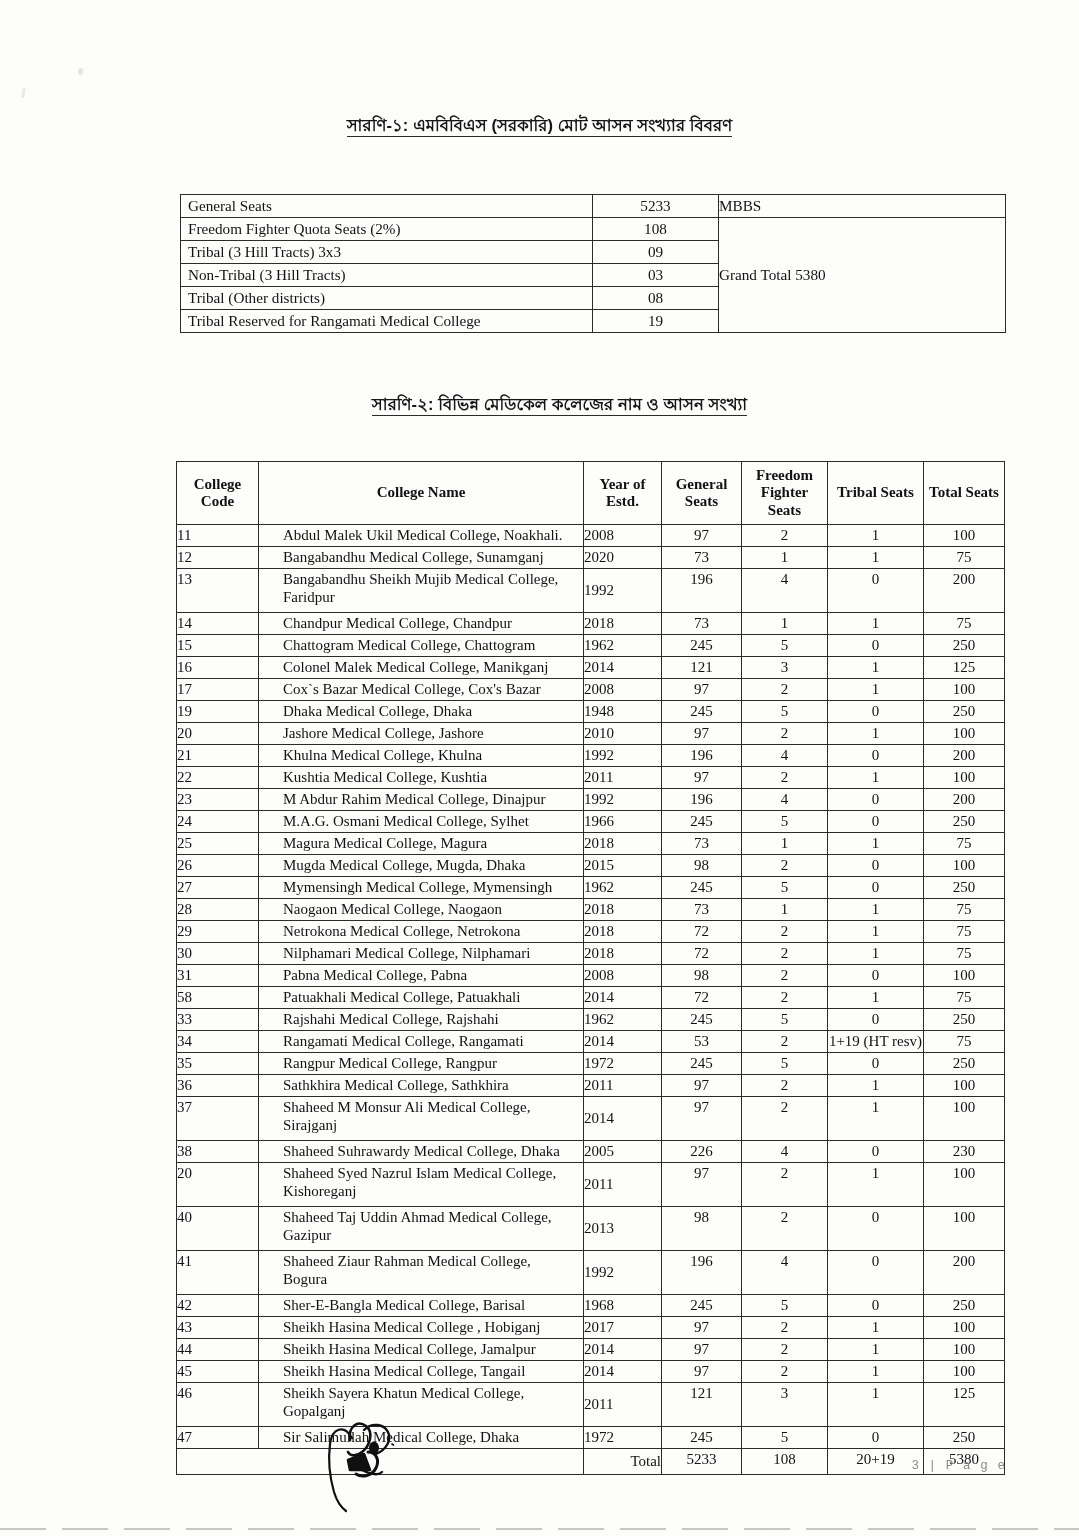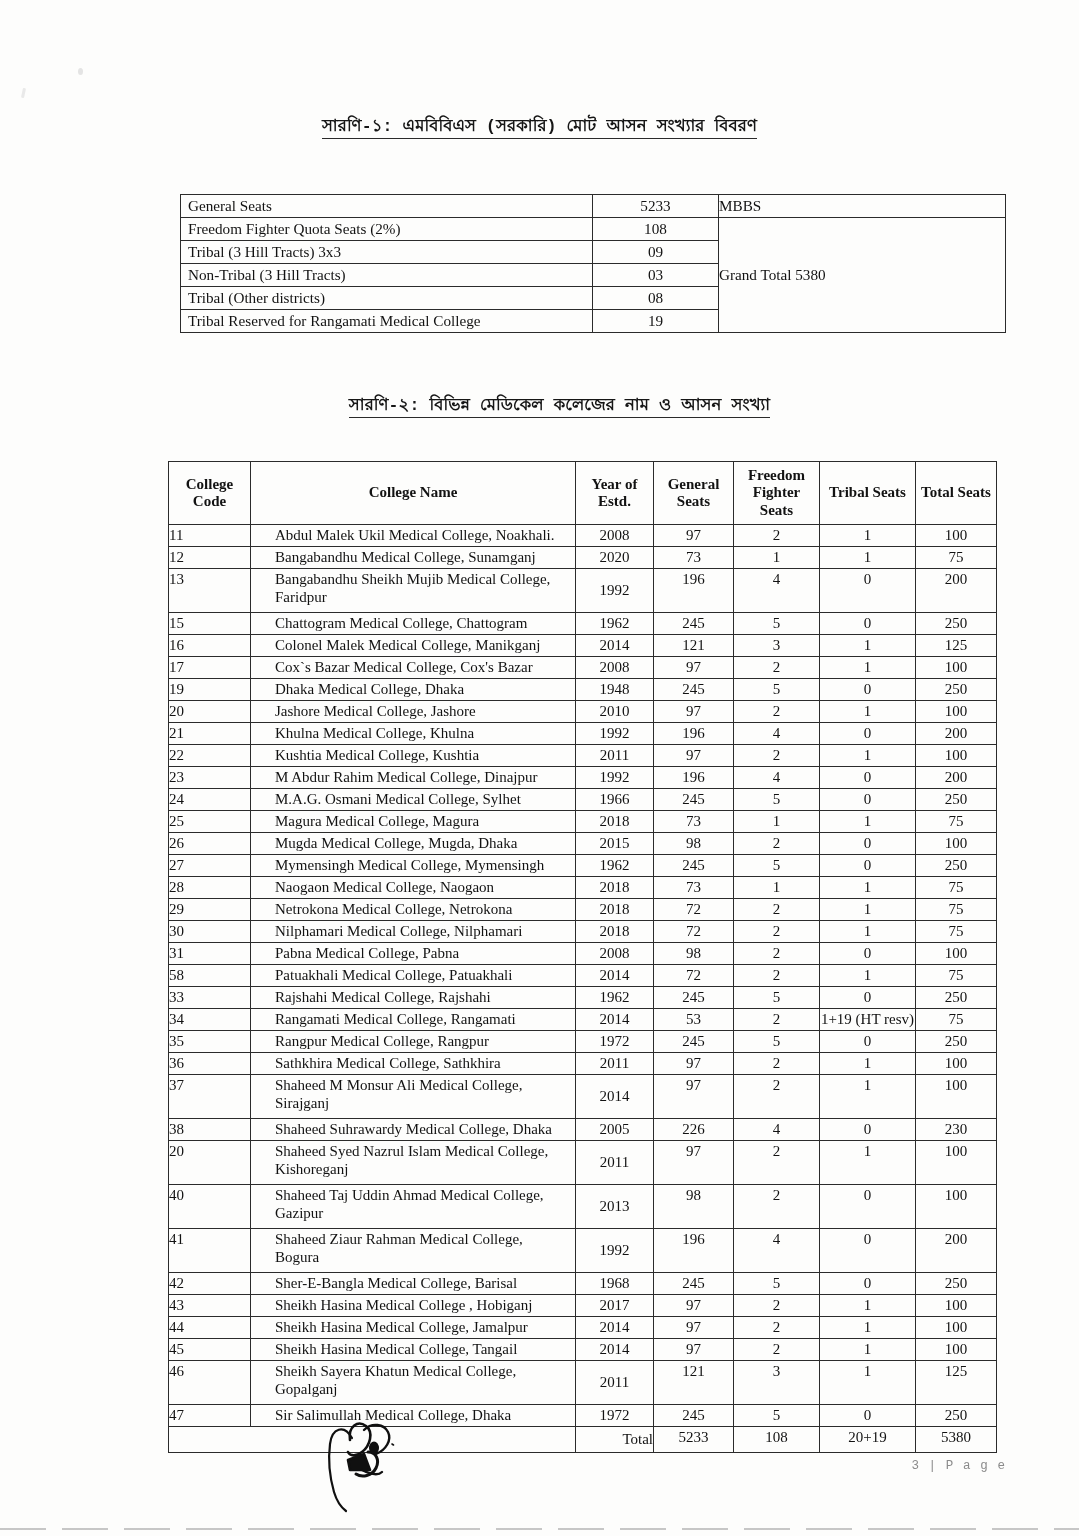--- a/index.html
+++ b/index.html
@@ -32,21 +32,21 @@
   }
   .speck.s1 { left: 78px;  top: 68px;  width: 5px; height: 7px; }
   .speck.s2 { left: 22px;  top: 88px;  width: 3px; height: 10px; background:#d8d8d8; border-radius:1px; transform: rotate(12deg);}
 
   
   .tbl-heading {
     position: absolute;
     left: 0;
     width: 100%;
     text-align: center;
-    font-family: Liberation Mono, monospace;
+    font-family: Liberation Sans, sans-serif;
     font-weight: 700;
     font-size: 16.5px;
     letter-spacing: .1px;
     color: #161616;
   }
   .tbl-heading span {
     border-bottom: 1.6px solid #2a2a2a;
     padding-bottom: 2px;
   }
   #heading1 { top: 113px; }
@@ -86,21 +86,21 @@
   #table1 .t1-num {
     width: 125px;
     text-align: center;
   }
   #table1 .t1-right {
     text-align: left;
   }
 
   
   #table2 {
-    left: 168px;
+    left: 176px;
     top: 461px;
     width: 828px;
     border-radius: 27px;
   }
   #table2 th {
     font-weight: 700;
     text-align: center;
     font-size: 15px;
     line-height: 1.16;
     padding: 5px 1px;
@@ -112,21 +112,21 @@
   col.c-code  { width: 82px; }
   col.c-name  { width: 325px; }
   col.c-year  { width: 78px; }
   col.c-gen   { width: 80px; }
   col.c-ff    { width: 86px; }
   col.c-tribal{ width: 96px; }
   col.c-total { width: 81px; }
 
   .cell-code   { text-align: left; vertical-align: top; padding-top: 2px; }
   .cell-name   { text-align: left; padding-left: 24px; vertical-align: top; padding-top: 2px; }
-  .cell-year   { text-align: center; vertical-align: middle; margin-top: 16px; }
+  .cell-year   { text-align: left; vertical-align: middle; margin-top: 16px; }
   .cell-num    { text-align: center; vertical-align: top; padding-top: 2px; }
 
   tr.single .cell-code,
   tr.single .cell-name,
   tr.single .cell-num {
     vertical-align: middle;
     padding-top: 0;
   }
   tr.single td { height: 21px; }
   tr.multi  td { height: 41px; }
@@ -266,20 +266,31 @@
             <span class="nm">Bangabandhu Sheikh Mujib Medical College,</span>
             <span class="nm">Faridpur</span>
           </td>
           <td class="cell-year">1992</td>
           <td class="cell-num">196</td>
           <td class="cell-num">4</td>
           <td class="cell-num">0</td>
           <td class="cell-num">200</td>
         </tr>
         <tr class="single">
+          <td class="cell-code">14</td>
+          <td class="cell-name">
+            <span class="nm">Chandpur Medical College, Chandpur</span>
+          </td>
+          <td class="cell-year">2018</td>
+          <td class="cell-num">73</td>
+          <td class="cell-num">1</td>
+          <td class="cell-num">1</td>
+          <td class="cell-num">75</td>
+        </tr>
+        <tr class="single">
           <td class="cell-code">15</td>
           <td class="cell-name">
             <span class="nm">Chattogram Medical College, Chattogram</span>
           </td>
           <td class="cell-year">1962</td>
           <td class="cell-num">245</td>
           <td class="cell-num">5</td>
           <td class="cell-num">0</td>
           <td class="cell-num">250</td>
         </tr>

